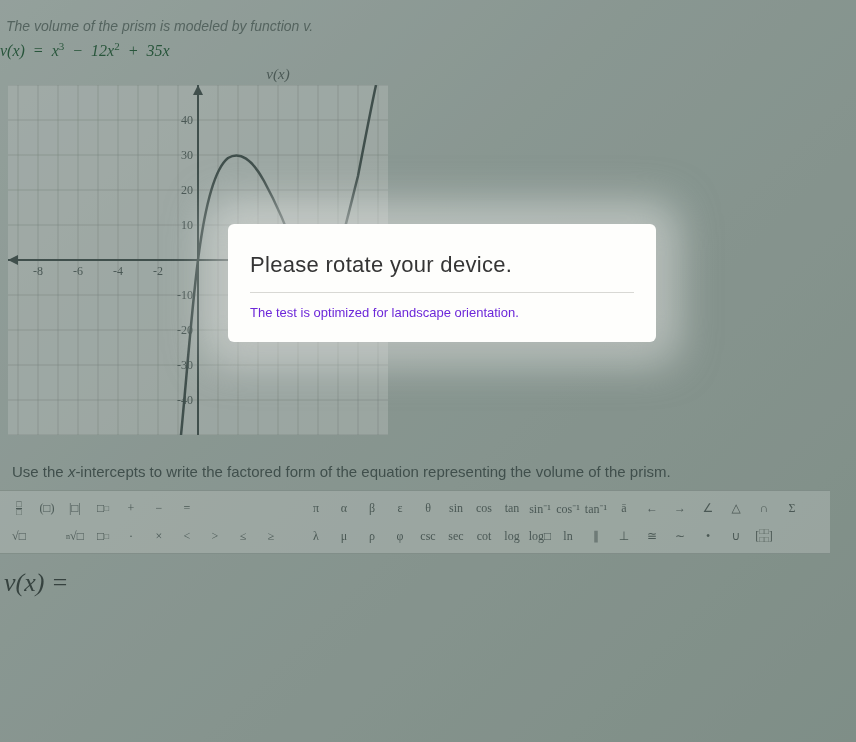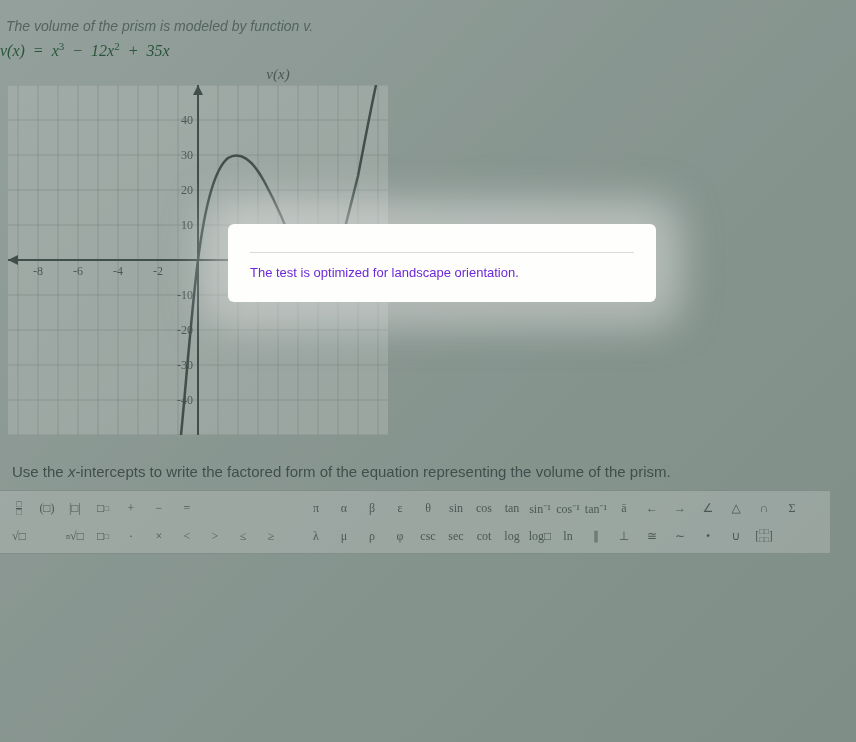--- a/index.html
+++ b/index.html
@@ -267,20 +267,22 @@
       <span class="tbtn">∥</span>
       <span class="tbtn">⊥</span>
       <span class="tbtn">≅</span>
       <span class="tbtn">∼</span>
       <span class="tbtn">•</span>
       <span class="tbtn">∪</span>
       <span class="tbtn">[<span style="font-size:8px;line-height:8px;">□□<br>□□</span>]</span>
     </div>
   </div>
 
+  <div class="answer">v(x) =</div>
 </div>
 
 <div class="dim-overlay"></div>
 
 <div class="modal">
+  <h2>Please rotate your device.</h2>
   <hr>
   <p>The test is optimized for landscape orientation.</p>
 </div>
 
 </body></html>

